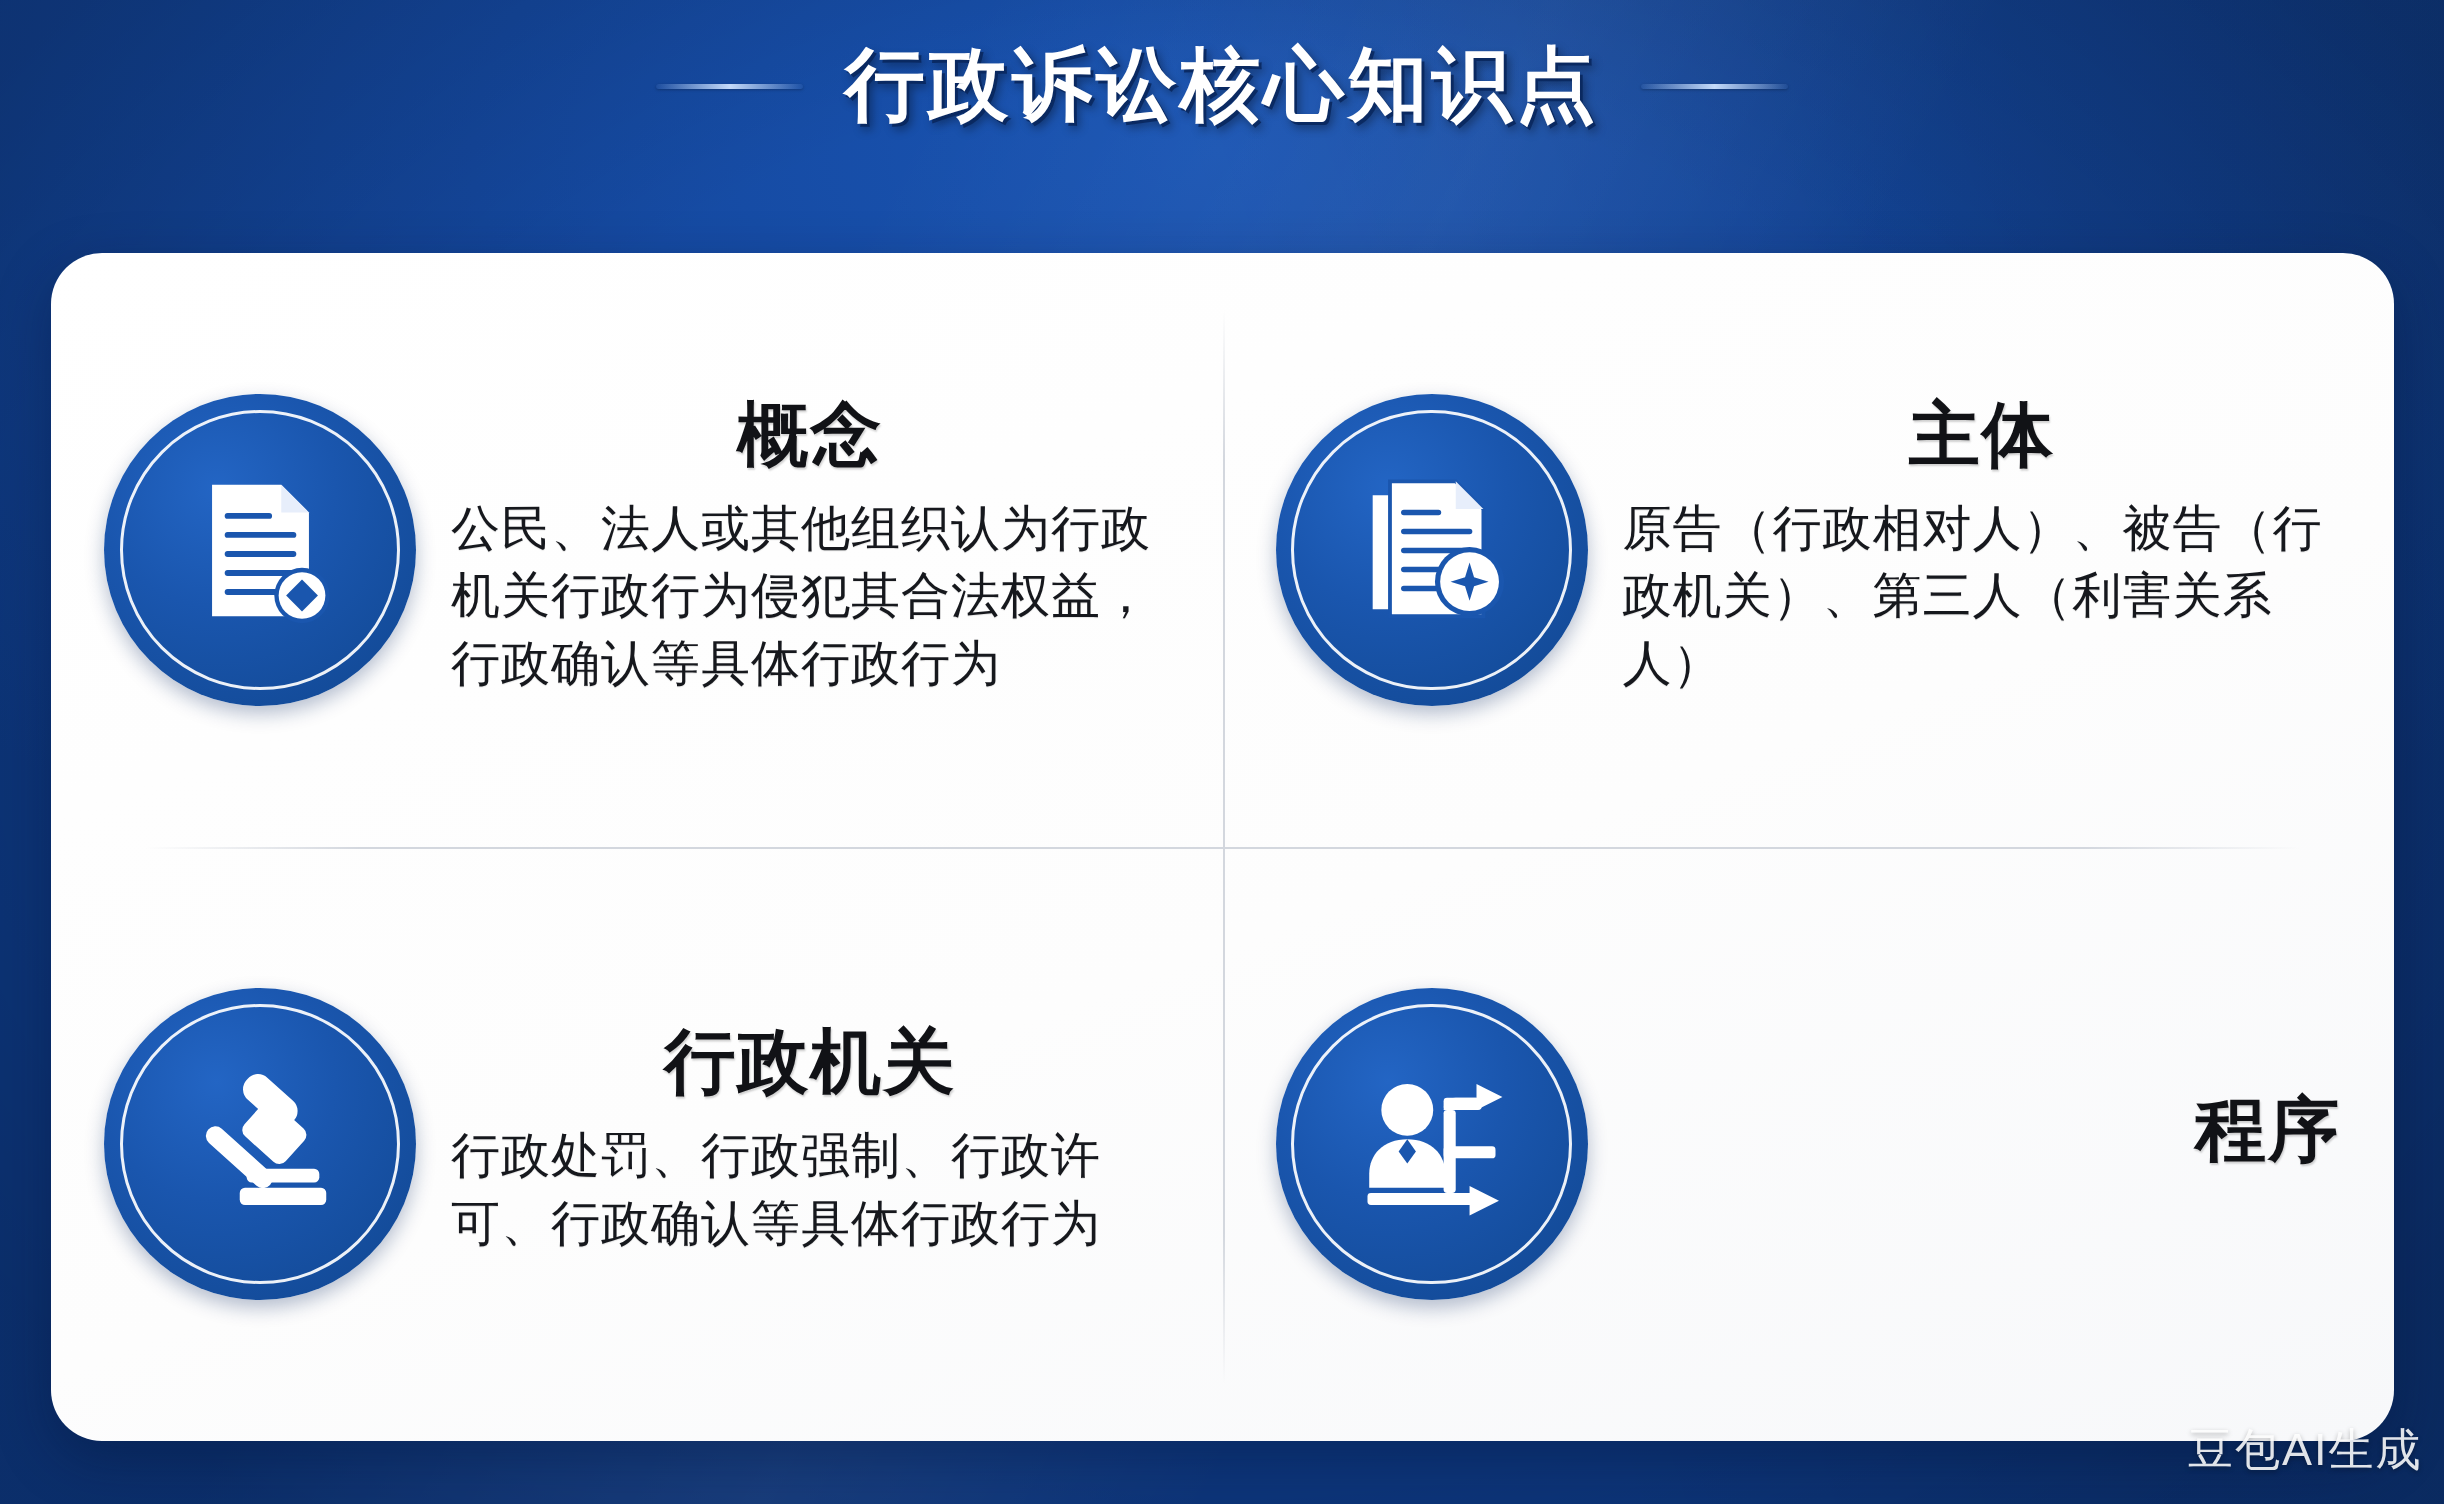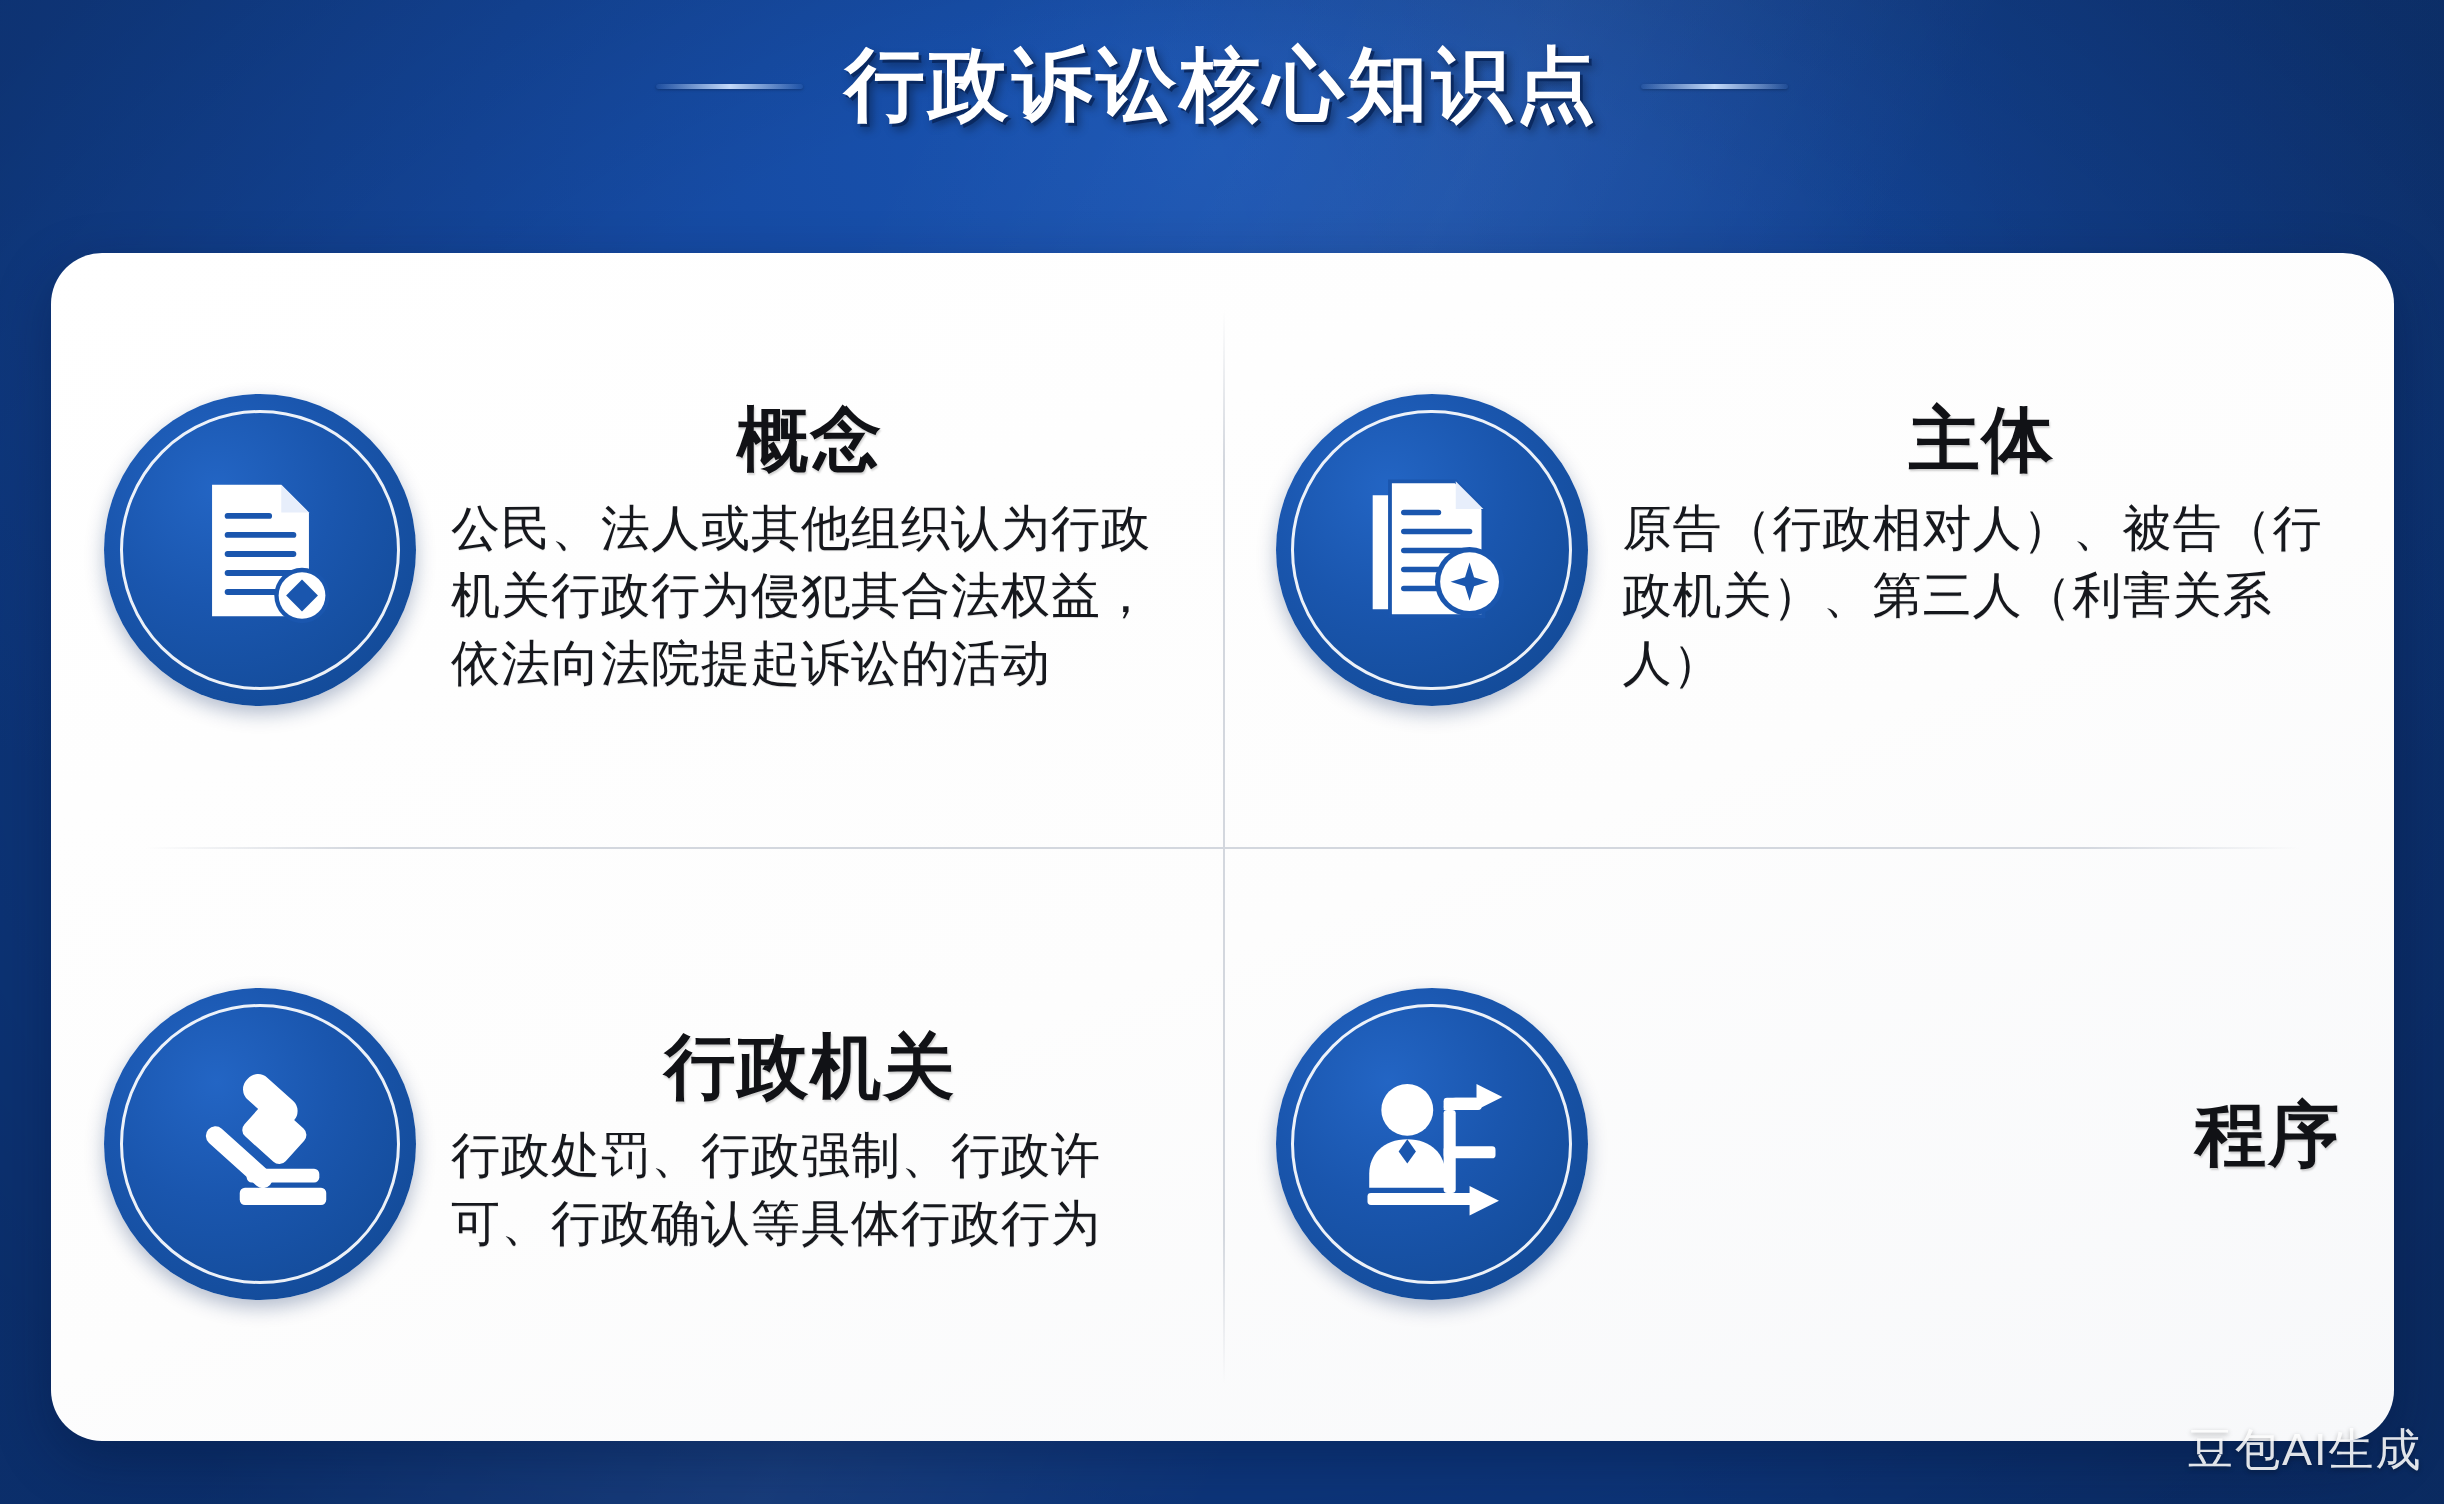--- a/index.html
+++ b/index.html
@@ -87,20 +87,21 @@
     content:""; position:absolute; inset:15.7px;
     border-radius:50%; border:3.9px solid rgba(255,255,255,0.92);
   }
   .badge svg { position:relative; z-index:2; width:173px; height:173px; display:block; }
 
   .quad-title {
     font-size:71px; font-weight:bold; color:#111216;
     text-align:center; line-height:1.05; letter-spacing:2px;
     margin-bottom:17.6px;
     text-shadow:1px 2px 2px rgba(0,0,0,0.18);
+    font-family:Liberation Mono, monospace;
   }
   .quad-text {
     font-size:49px; color:#16181d; line-height:1.38;
     letter-spacing:1px; text-align:left;
     text-shadow:0 1px 1px rgba(0,0,0,0.10);
   }
   .q1 .quad-text, .q3 .quad-text { }
 
   
   .q1 .quad-title { text-align:center; }
@@ -147,21 +148,21 @@
               <line x1="31" y1="74" x2="64" y2="74"></line>
             </g>
             <circle cx="74" cy="76" r="16" fill="#1a56ae"></circle>
             <circle cx="74" cy="76" r="13.5" fill="#ffffff"></circle>
             <rect x="67.5" y="69.5" width="13" height="13" transform="rotate(45 74 76)" fill="#1a56ae"></rect>
           </svg>
         </div>
       </div>
       <div class="quad-body">
         <div class="quad-title">概念</div>
-        <div class="quad-text">公民、法人或其他组织认为行政机关行政行为侵犯其合法权益，依法向法院提起诉讼的活动</div>
+        <div class="quad-text">公民、法人或其他组织认为行政机关行政行为侵犯其合法权益，行政确认等具体行政行为</div>
       </div>
     </div>
 
     <div class="quad q2">
       <div class="quad-icon">
         <div class="badge">
           <svg viewBox="0 0 100 100">
             <path d="M16 18 h34 l12 12 v54 H16 Z" fill="#ffffff"></path>
             <path d="M26 10 h38 l16 16 v62 H26 Z" fill="#ffffff" stroke="#1a56ae" stroke-width="2.2"></path>
             <path d="M64 10 l16 16 h-16 Z" fill="#e7eefb"></path>

